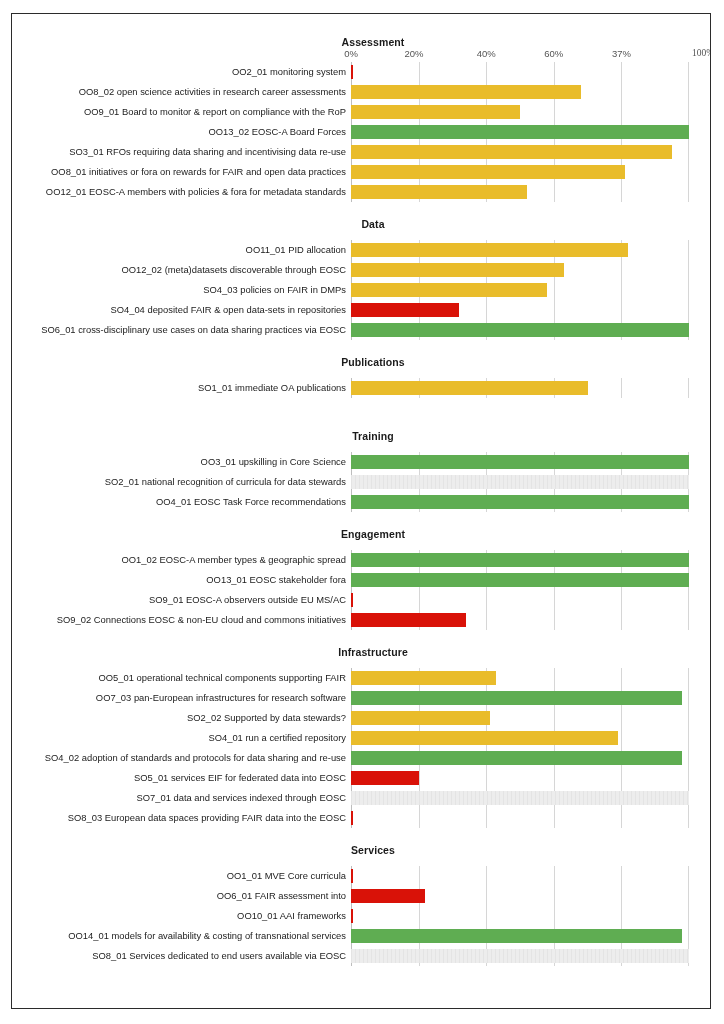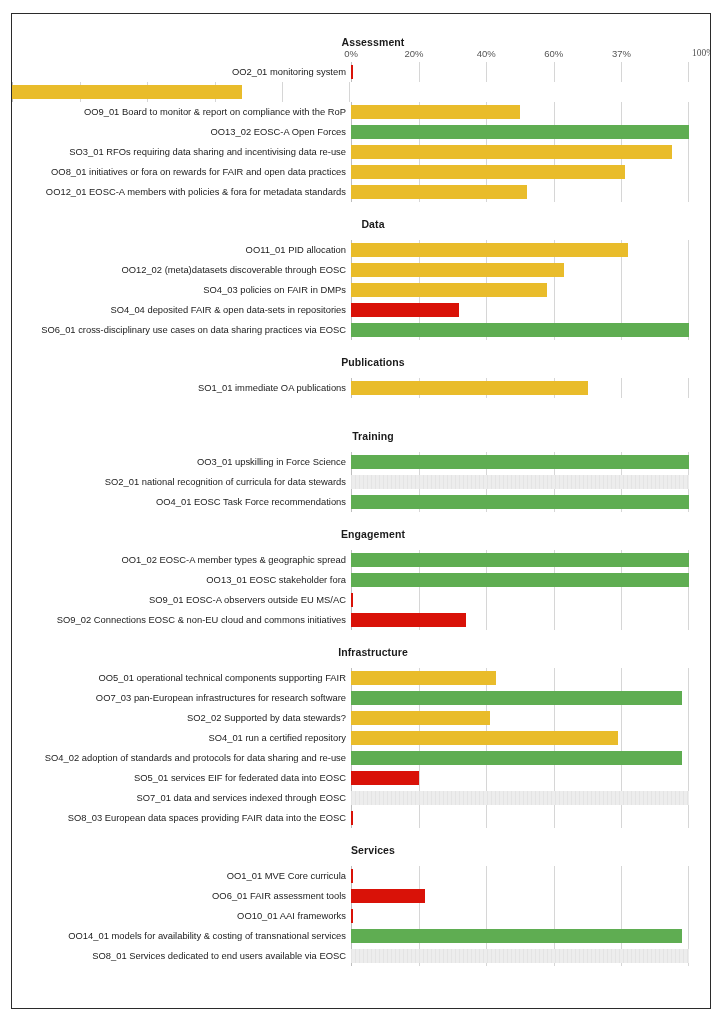--- a/index.html
+++ b/index.html
@@ -135,20 +135,21 @@
                   <i style="left: 67.6px;"></i>
                   <i style="left: 135.2px;"></i>
                   <i style="left: 202.8px;"></i>
                   <i style="left: 270.4px;"></i>
                   <i style="left: 337px;"></i>
                 </div>
                 <div class="bar red tiny" style="width: 2px;"></div>
               </div>
             </div>
             <div class="row">
+              <div class="row-label">OO8_02 open science activities in research career assessments</div>
               <div class="track">
                 <div class="grid">
                   <i class="zero" style="left: 0px;"></i>
                   <i style="left: 67.6px;"></i>
                   <i style="left: 135.2px;"></i>
                   <i style="left: 202.8px;"></i>
                   <i style="left: 270.4px;"></i>
                   <i style="left: 337px;"></i>
                 </div>
                 <div class="bar yellow" style="width: 229.84px;"></div>
@@ -162,21 +163,21 @@
                   <i style="left: 67.6px;"></i>
                   <i style="left: 135.2px;"></i>
                   <i style="left: 202.8px;"></i>
                   <i style="left: 270.4px;"></i>
                   <i style="left: 337px;"></i>
                 </div>
                 <div class="bar yellow" style="width: 169px;"></div>
               </div>
             </div>
             <div class="row">
-              <div class="row-label">OO13_02 EOSC-A Open Forces</div>
+              <div class="row-label">OO13_02 EOSC-A Board Forces</div>
               <div class="track">
                 <div class="grid">
                   <i class="zero" style="left: 0px;"></i>
                   <i style="left: 67.6px;"></i>
                   <i style="left: 135.2px;"></i>
                   <i style="left: 202.8px;"></i>
                   <i style="left: 270.4px;"></i>
                   <i style="left: 337px;"></i>
                 </div>
                 <div class="bar green" style="width: 338px;"></div>
@@ -330,21 +331,21 @@
         </div>
       </div>
       <div class="gap-lg"></div>
       <div class="gap-lg"></div>
       <div class="section">
         <div class="section-title"><span class="t">Training</span></div>
         <div class="gap"></div>
         <div class="band">
           <div class="rows">
             <div class="row">
-              <div class="row-label">OO3_01 upskilling in Force Science</div>
+              <div class="row-label">OO3_01 upskilling in Core Science</div>
               <div class="track">
                 <div class="grid">
                   <i class="zero" style="left: 0px;"></i>
                   <i style="left: 67.6px;"></i>
                   <i style="left: 135.2px;"></i>
                   <i style="left: 202.8px;"></i>
                   <i style="left: 270.4px;"></i>
                   <i style="left: 337px;"></i>
                 </div>
                 <div class="bar green" style="width: 338px;"></div>
@@ -581,21 +582,21 @@
                   <i style="left: 67.6px;"></i>
                   <i style="left: 135.2px;"></i>
                   <i style="left: 202.8px;"></i>
                   <i style="left: 270.4px;"></i>
                   <i style="left: 337px;"></i>
                 </div>
                 <div class="bar red tiny" style="width: 2px;"></div>
               </div>
             </div>
             <div class="row">
-              <div class="row-label">OO6_01 FAIR assessment tools</div>
+              <div class="row-label">OO6_01 FAIR assessment into</div>
               <div class="track">
                 <div class="grid">
                   <i class="zero" style="left: 0px;"></i>
                   <i style="left: 67.6px;"></i>
                   <i style="left: 135.2px;"></i>
                   <i style="left: 202.8px;"></i>
                   <i style="left: 270.4px;"></i>
                   <i style="left: 337px;"></i>
                 </div>
                 <div class="bar red" style="width: 74.36px;"></div>

